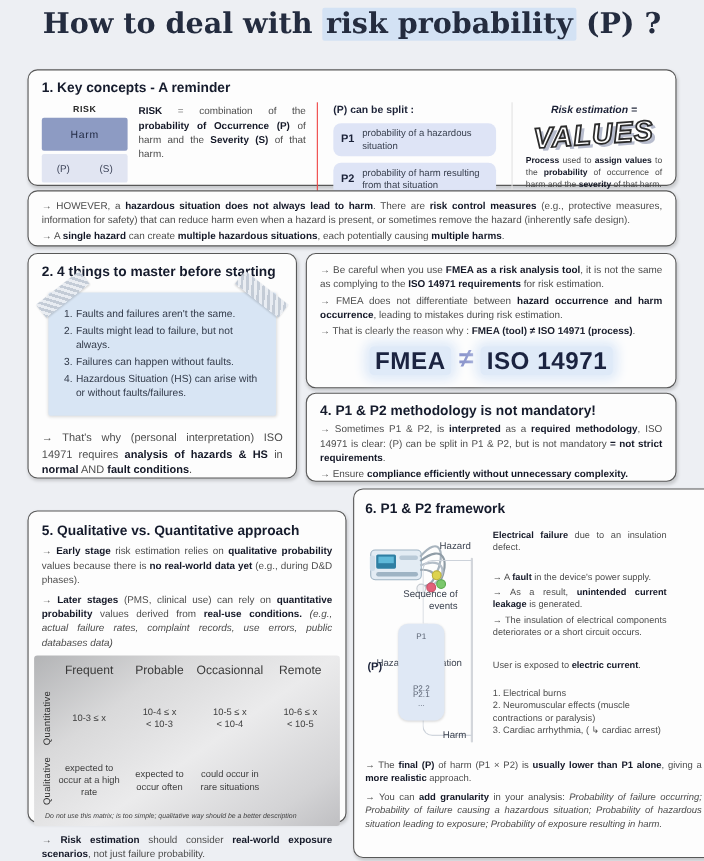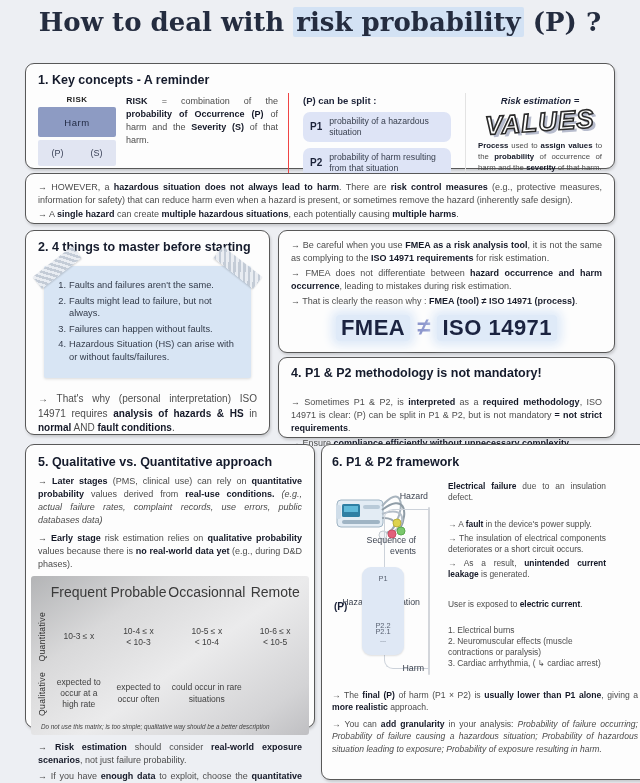--- a/index.html
+++ b/index.html
@@ -58,21 +58,21 @@
   
   .big-row { display:flex; justify-content:center; align-items:flex-end; gap:7px; margin-top:5px; }
   .big-text { font-size:22px; font-weight:800; color:#1b2340; background:#dfeaf8;
     box-shadow:0 0 10px 5px #dfeaf8; border-radius:4px; line-height:1; padding:2px 5px; letter-spacing:0.5px; }
   .neq { font-size:24px; font-weight:700; color:#8d97cd; }
 
   
   .tbl-wrap { margin:5px -7px 6px; border-radius:3px; padding:8px 4px 3px;
     background:linear-gradient(145deg,#b3b4b6 0%,#d9d9da 28%,#ebebec 55%,#d3d3d5 85%,#bfbfc2 100%); }
   .tbl { display:grid; grid-template-columns:14px repeat(4,1fr); row-gap:10px; }
-  .tbl-h { font-size:14px; color:#3a3a3a; text-align:center; padding-bottom:2px; }
+  .tbl-h { font-size:11px; color:#3a3a3a; text-align:center; padding-bottom:2px; }
   .tbl-c { font-size:8.5px; color:#3e3e3e; text-align:center; align-self:center; line-height:1.35; padding:0 2px; }
   .tbl-lab { writing-mode:vertical-rl; transform:rotate(180deg); font-size:8.6px; color:#2d2d2d;
     justify-self:center; align-self:center; letter-spacing:0.3px; }
   .tbl-foot { font-size:6.3px; font-style:italic; color:#3f3f3f; padding:7px 6px 2px; }
 
   
   .flow { position:relative; height:214px; margin-top:2px; }
   .vline { position:absolute; left:96px; top:32px; width:2px; height:168px; background:#d3d6db; border-radius:1px; }
   .elbow-top { position:absolute; left:52px; top:34px; width:45px; height:58px;
     border-left:1.5px solid #ccd2da; border-top:1.5px solid #ccd2da; border-top-left-radius:9px; }
@@ -177,29 +177,29 @@
     <div class="p" style="margin-bottom:2px;">→ FMEA does not differentiate between <b>hazard occurrence and harm occurrence</b>, leading to mistakes during risk estimation.</div>
     <div class="p" style="margin-bottom:0;">→ That is clearly the reason why : <b>FMEA (tool) ≠ ISO 14971 (process)</b>.</div>
     <div class="big-row">
       <span class="big-text">FMEA</span>
       <span class="neq">≠</span>
       <span class="big-text">ISO 14971</span>
     </div>
   </div>
 
   <div class="card" style="left:278px; top:357px; width:337px; height:81px; padding-top:8px;">
-    <div class="sec-title" style="margin-bottom:16px;">4. P1 &amp; P2 methodology is not mandatory!</div>
+    <div class="sec-title" style="margin-bottom:4px;">4. P1 &amp; P2 methodology is not mandatory!</div>
     <div class="p" style="margin-bottom:2px;">→ Sometimes P1 &amp; P2, is <b>interpreted</b> as a <b>required methodology</b>, ISO 14971 is clear: (P) can be split in P1 &amp; P2, but is not mandatory <b>= not strict requirements</b>.</div>
     <div class="p" style="margin-bottom:12px;">→ Ensure <b>compliance efficiently without unnecessary complexity.</b></div>
   </div>
 
-  <div class="card" style="left:25px; top:444px; width:290px; height:284px; padding-top:10px;">
+  <div class="card" style="left:25px; top:464px; width:290px; height:284px; padding-top:10px;">
     <div class="sec-title">5. Qualitative vs. Quantitative approach</div>
+    <div class="p">→ <b>Early stage</b> risk estimation relies on <b>qualitative probability</b> values because there is <b>no real-world data yet</b> (e.g., during D&amp;D phases).</div>
     <div class="p">→ <b>Later stages</b> (PMS, clinical use) can rely on <b>quantitative probability</b> values derived from <b>real-use conditions.</b> <i>(e.g., actual failure rates, complaint records, use errors, public databases data)</i></div>
-    <div class="p">→ <b>Early stage</b> risk estimation relies on <b>qualitative probability</b> values because there is <b>no real-world data yet</b> (e.g., during D&amp;D phases).</div>
     <div class="tbl-wrap">
       <div class="tbl">
         <div></div>
         <div class="tbl-h">Frequent</div>
         <div class="tbl-h">Probable</div>
         <div class="tbl-h">Occasionnal</div>
         <div class="tbl-h">Remote</div>
         <div class="tbl-lab">Quantitative</div>
         <div class="tbl-c">10-3 ≤ x</div>
         <div class="tbl-c">10-4 ≤ x<br>&lt; 10-3</div>
@@ -245,22 +245,22 @@
       <div class="p-box">
         <span class="pb-p1">P1</span>
         <span class="pb-p21">P2.1</span>
         <span class="pb-p22">P2.2</span>
         <span class="pb-dots">...</span>
       </div>
       <div class="p-label">(P)</div>
       <div class="flow-text ft-hazard"><b>Electrical failure</b> due to an insulation defect.</div>
       <div class="flow-text ft-seq">
         <div>→ A <b>fault</b> in the device's power supply.</div>
+        <div>→ As a result, <b>unintended current leakage</b> is generated.</div>
         <div>→ The insulation of electrical components deteriorates or a short circuit occurs.</div>
-        <div>→ As a result, <b>unintended current leakage</b> is generated.</div>
       </div>
       <div class="flow-text ft-hs">User is exposed to <b>electric current</b>.</div>
       <div class="flow-text ft-harm">
         <div>1. Electrical burns</div>
         <div>2. Neuromuscular effects (muscle contractions or paralysis)</div>
         <div>3. Cardiac arrhythmia, ( ↳ cardiac arrest)</div>
       </div>
     </div>
     <div class="p" style="margin-bottom:4px;">→ The <b>final (P)</b> of harm (P1 × P2) is <b>usually lower than P1 alone</b>, giving a <b>more realistic</b> approach.</div>
     <div class="p" style="margin-bottom:0;">→ You can <b>add granularity</b> in your analysis: <i>Probability of failure occurring; Probability of failure causing a hazardous situation; Probability of hazardous situation leading to exposure; Probability of exposure resulting in harm.</i></div>

